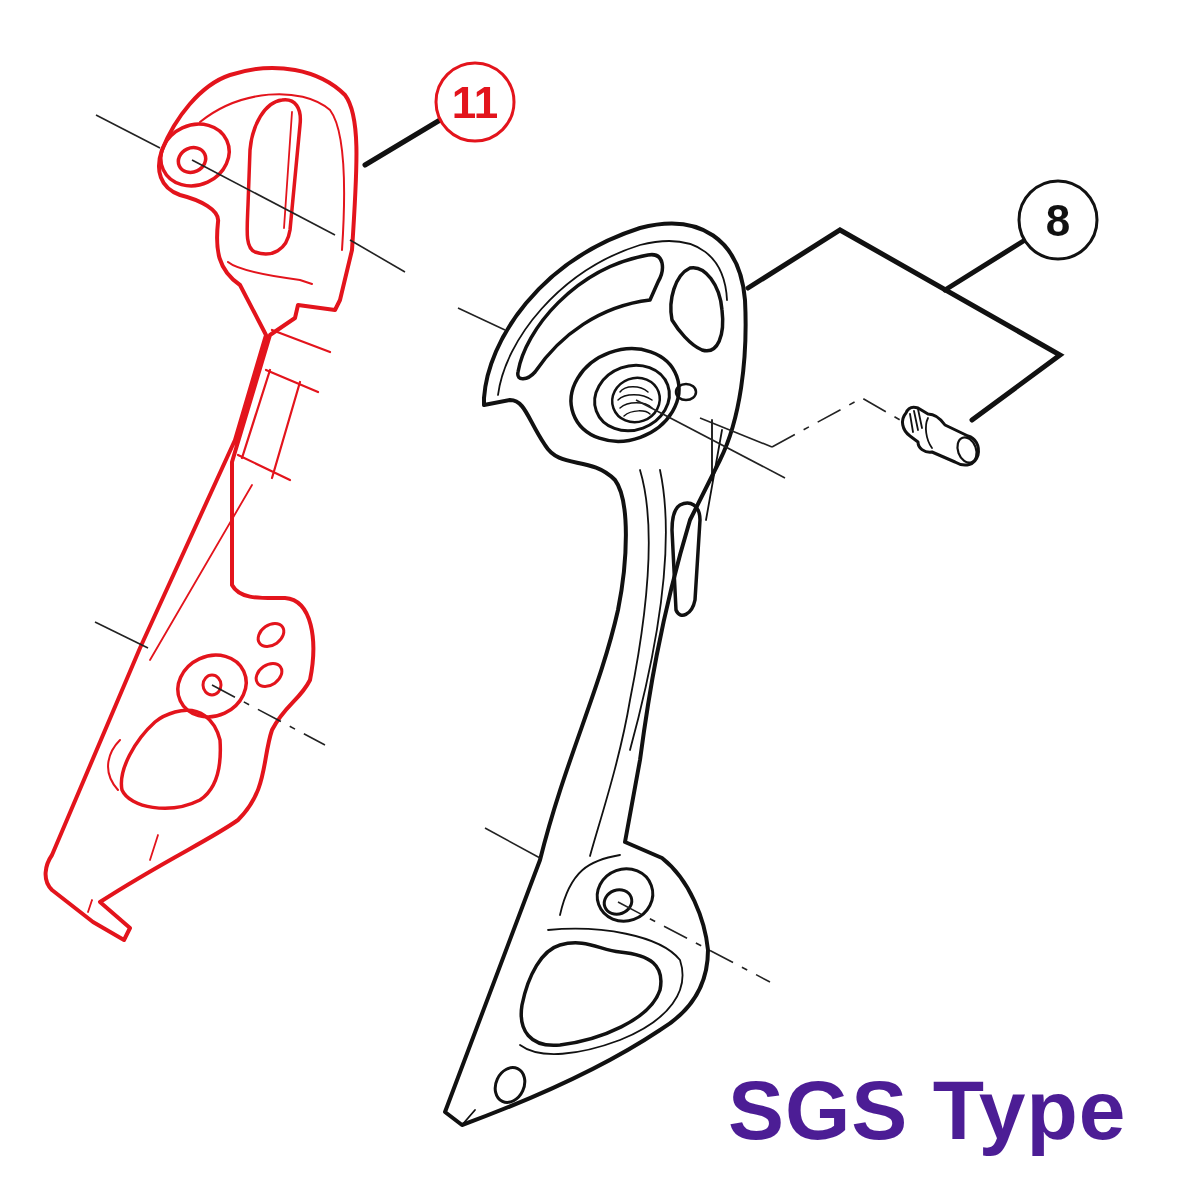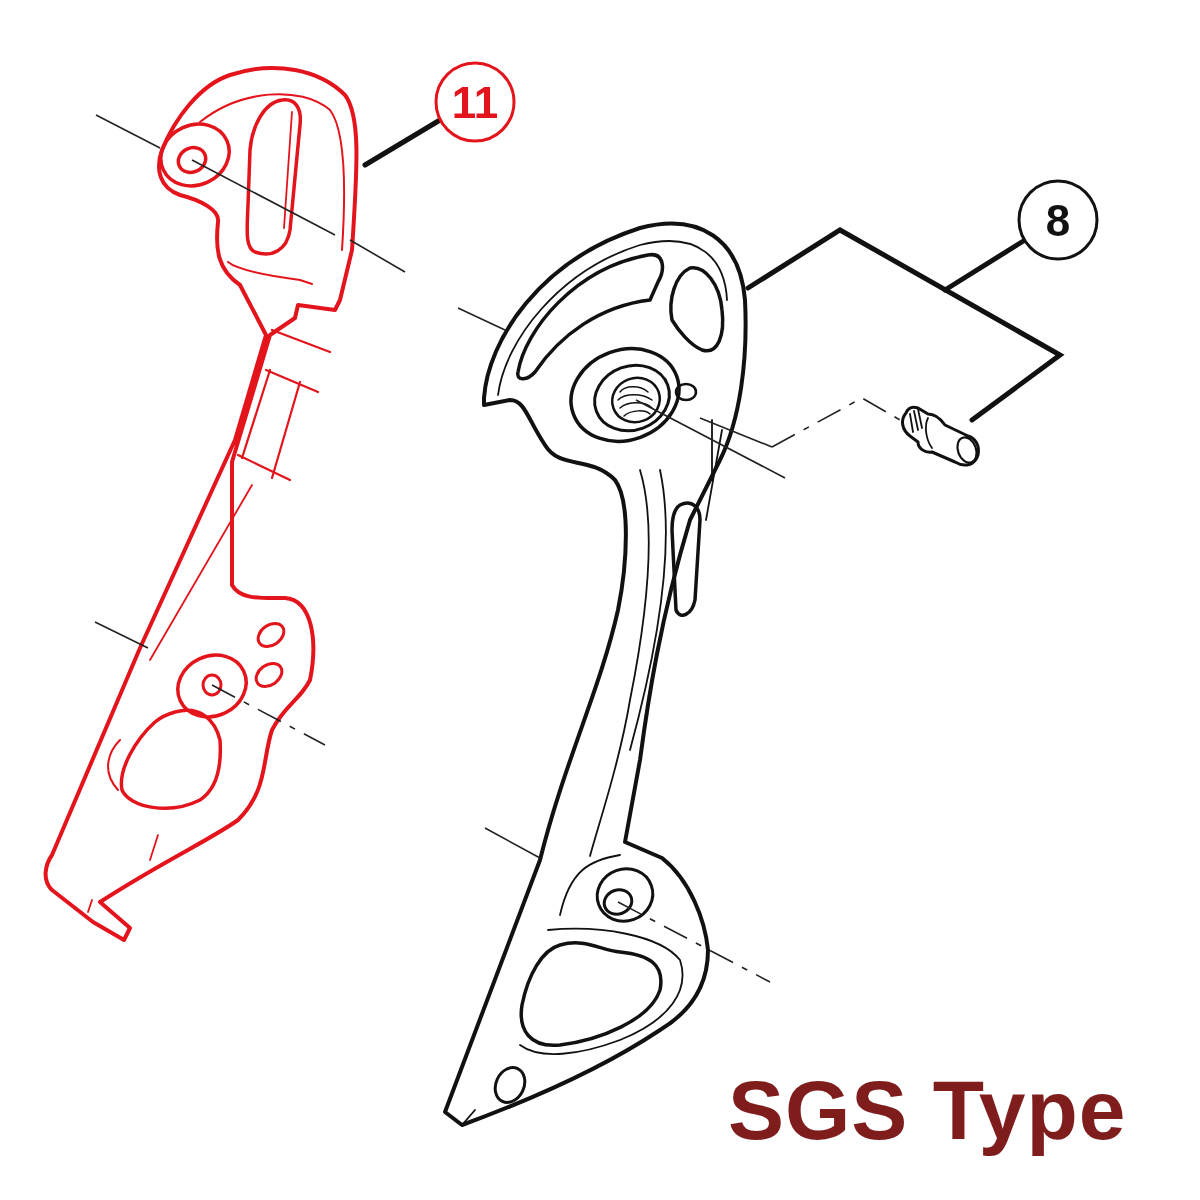--- a/index.html
+++ b/index.html
@@ -4,21 +4,21 @@
   <style>
     html, body { margin: 0; padding: 0; background: #ffffff; }
     body { width: 1200px; height: 1200px; position: relative; overflow: hidden; font-family: "Liberation Sans", sans-serif; }
     #diagram { position: absolute; left: 0; top: 0; width: 1200px; height: 1200px; }
     .red-stroke { fill: none; stroke: #e3141c; stroke-linejoin: round; stroke-linecap: round; }
     .blk-stroke { fill: none; stroke: #111111; stroke-linejoin: round; stroke-linecap: round; }
     .axis { fill: none; stroke: #222222; stroke-width: 1.6; }
     .axis-dash { fill: none; stroke: #222222; stroke-width: 1.6; stroke-dasharray: 26 10 6 10; }
     .leader { fill: none; stroke: #111111; stroke-width: 5; stroke-linecap: round; stroke-linejoin: miter; }
     .callout-text { font-family: "Liberation Sans", sans-serif; font-weight: bold; font-size: 44px; }
-    #title { position: absolute; left: 728px; top: 1068px; font-family: "Liberation Sans", sans-serif; font-weight: bold; font-size: 84px; color: #7f1d1d; letter-spacing: 1px; line-height: 1; white-space: nowrap; }
+    #title { position: absolute; left: 728px; top: 1068px; font-family: "Liberation Sans", sans-serif; font-weight: bold; font-size: 84px; color: #4c1d95; letter-spacing: 1px; line-height: 1; white-space: nowrap; }
   </style>
 </head>
 <body>
 
 <svg id="diagram" viewBox="0 0 1200 1200" xmlns="http://www.w3.org/2000/svg">
 
   <g>
 
     <path class="red-stroke" stroke-width="4" d="
       M 230 75

